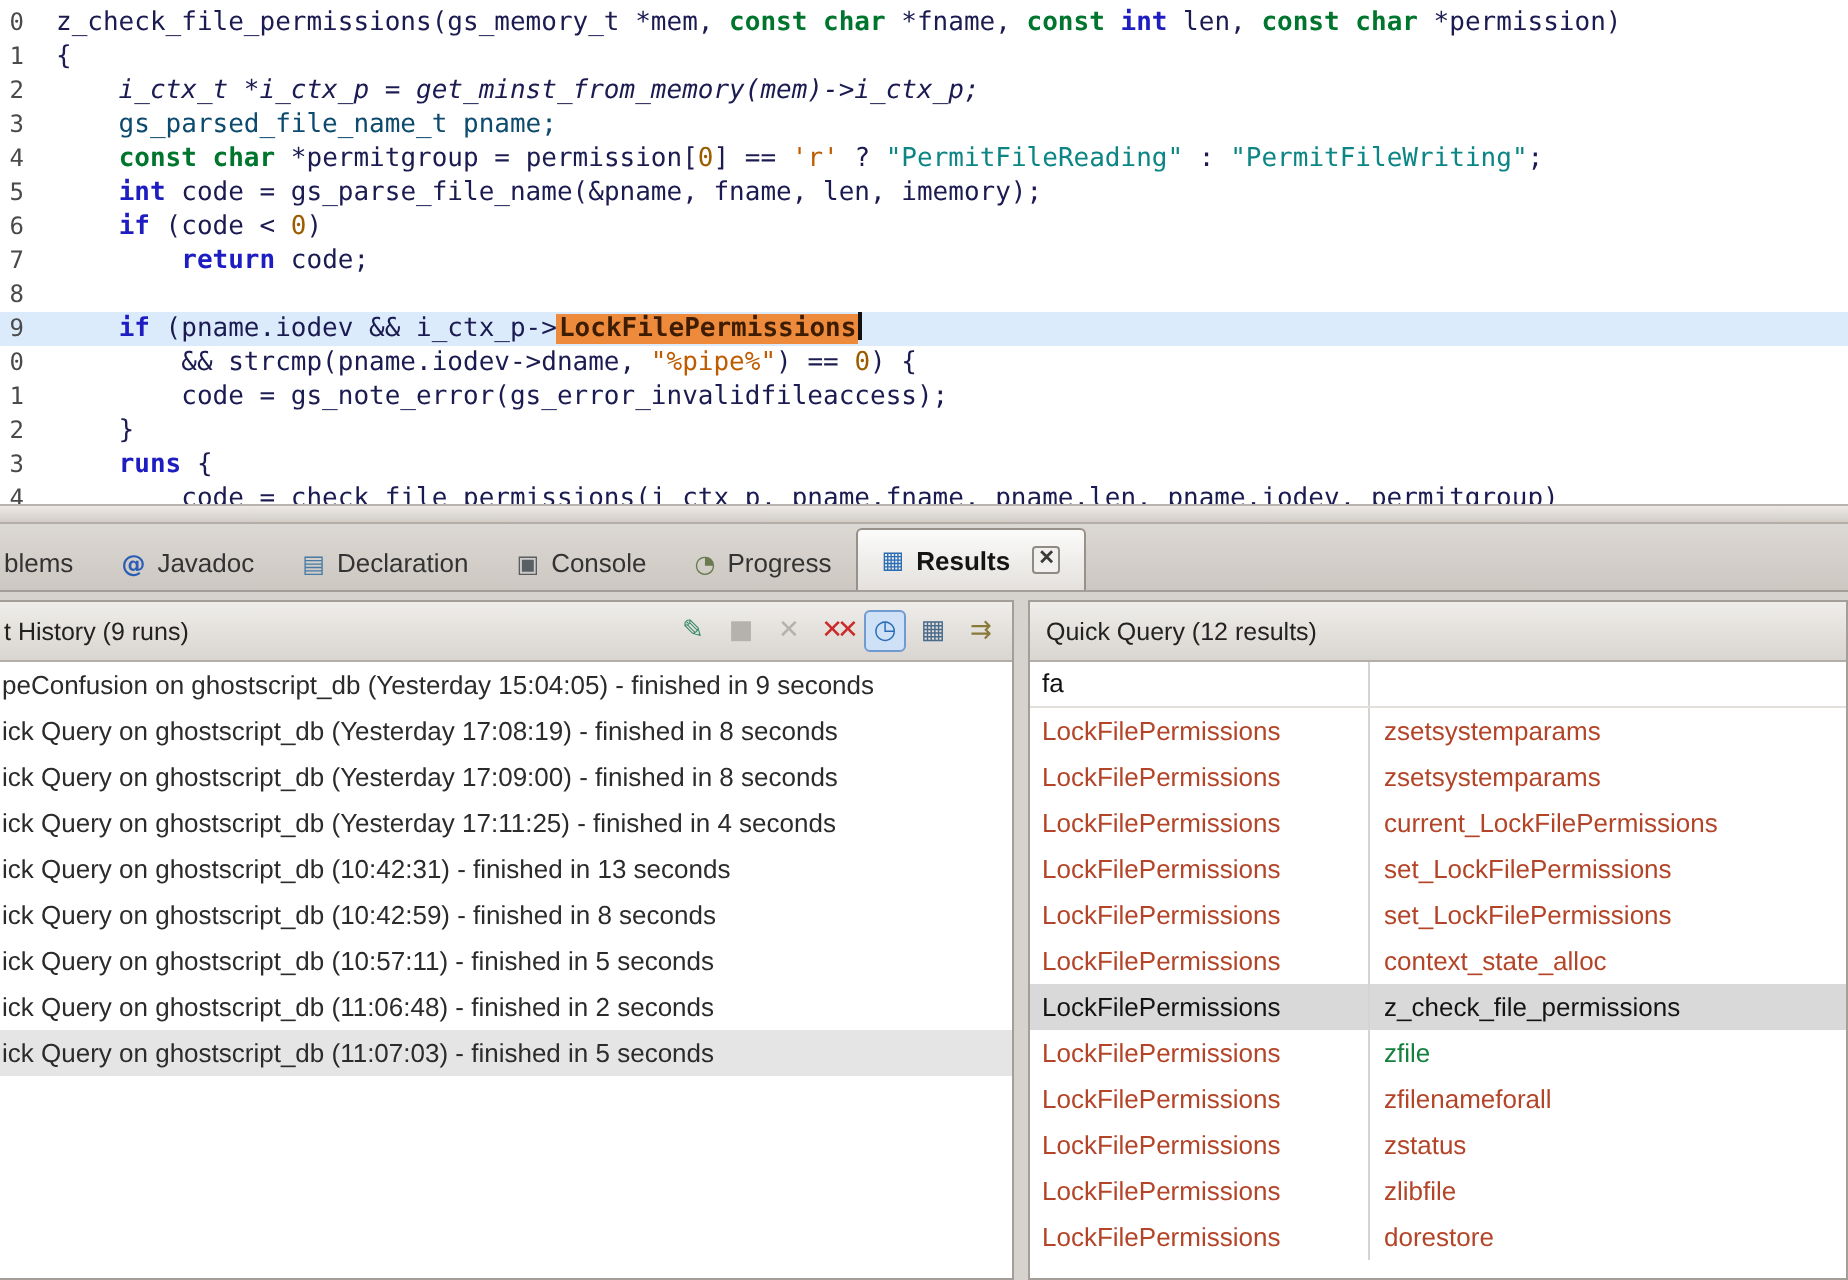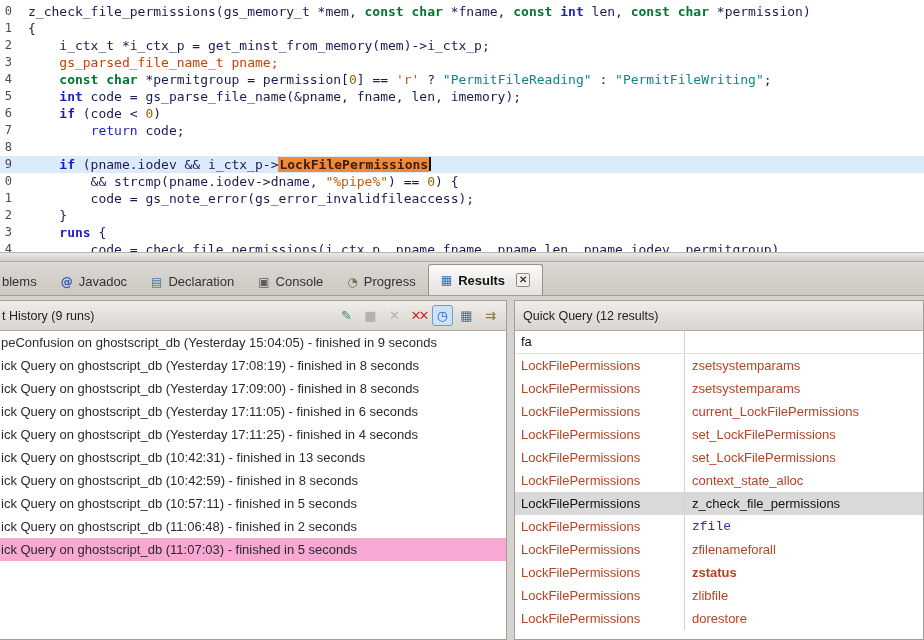--- a/index.html
+++ b/index.html
@@ -88,26 +88,26 @@
   .qrow { display: flex; height: 23px; line-height: 23px; font-size: 13px; white-space: nowrap; }
   .qc1 { flex: none; width: 170px; padding-left: 6px; border-right: 1px solid #d7d4d0; overflow: hidden; }
   .qc2 { flex: 1; padding-left: 7px; overflow: hidden; }
 </style>
 </head>
 <body>
 
 <div class="editor" id="editor-lines">
     <div class="code-line"><span class="gutter">0</span><span class="code-content"><span class="tok-d" style="color: rgb(27, 27, 82);">z_check_file_permissions(gs_memory_t *mem, </span><span class="tok-k" style="color: rgb(0, 117, 46); font-weight: bold;">const char</span><span class="tok-d" style="color: rgb(27, 27, 82);"> *fname, </span><span class="tok-k" style="color: rgb(0, 117, 46); font-weight: bold;">const</span><span class="tok-d" style="color: rgb(27, 27, 82);"> </span><span class="tok-c" style="color: rgb(29, 29, 194); font-weight: bold;">int</span><span class="tok-d" style="color: rgb(27, 27, 82);"> len, </span><span class="tok-k" style="color: rgb(0, 117, 46); font-weight: bold;">const char</span><span class="tok-d" style="color: rgb(27, 27, 82);"> *permission)</span></span></div>
     <div class="code-line"><span class="gutter">1</span><span class="code-content"><span class="tok-d" style="color: rgb(27, 27, 82);">{</span></span></div>
-    <div class="code-line"><span class="gutter">2</span><span class="code-content"><span class="tok-d" style="color: rgb(27, 27, 82);">    i_ctx_t *i_ctx_p = get_minst_from_memory(mem)-&gt;i_ctx_p;</span></span></div>
-    <div class="code-line"><span class="gutter">3</span><span class="code-content"><span class="tok-d" style="color: #c2410c;">    gs_parsed_file_name_t pname;</span></span></div>
+    <div class="code-line"><span class="gutter">2</span><span class="code-content"><span class="tok-d" style="color: rgb(27, 27, 82); font-style: italic;">    i_ctx_t *i_ctx_p = get_minst_from_memory(mem)-&gt;i_ctx_p;</span></span></div>
+    <div class="code-line"><span class="gutter">3</span><span class="code-content"><span class="tok-d" style="color: #0c4a6e;">    gs_parsed_file_name_t pname;</span></span></div>
     <div class="code-line"><span class="gutter">4</span><span class="code-content"><span class="tok-d" style="color: rgb(27, 27, 82);">    </span><span class="tok-k" style="color: rgb(0, 117, 46); font-weight: bold;">const char</span><span class="tok-d" style="color: rgb(27, 27, 82);"> *permitgroup = permission[</span><span class="tok-n" style="color: rgb(156, 93, 0);">0</span><span class="tok-d" style="color: rgb(27, 27, 82);">] == </span><span class="tok-ch" style="color: rgb(191, 92, 0);">'r'</span><span class="tok-d" style="color: rgb(27, 27, 82);"> ? </span><span class="tok-s" style="color: rgb(12, 133, 133);">"PermitFileReading"</span><span class="tok-d" style="color: rgb(27, 27, 82);"> : </span><span class="tok-s" style="color: rgb(12, 133, 133);">"PermitFileWriting"</span><span class="tok-d" style="color: rgb(27, 27, 82);">;</span></span></div>
     <div class="code-line"><span class="gutter">5</span><span class="code-content"><span class="tok-d" style="color: rgb(27, 27, 82);">    </span><span class="tok-c" style="color: rgb(29, 29, 194); font-weight: bold;">int</span><span class="tok-d" style="color: rgb(27, 27, 82);"> code = gs_parse_file_name(&amp;pname, fname, len, imemory);</span></span></div>
     <div class="code-line"><span class="gutter">6</span><span class="code-content"><span class="tok-d" style="color: rgb(27, 27, 82);">    </span><span class="tok-c" style="color: rgb(29, 29, 194); font-weight: bold;">if</span><span class="tok-d" style="color: rgb(27, 27, 82);"> (code &lt; </span><span class="tok-n" style="color: rgb(156, 93, 0);">0</span><span class="tok-d" style="color: rgb(27, 27, 82);">)</span></span></div>
-    <div class="code-line"><span class="gutter">7</span><span class="code-content"><span class="tok-d" style="color: rgb(27, 27, 82);">        </span><span class="tok-c" style="color: rgb(29, 29, 194); font-weight: normal;">return</span><span class="tok-d" style="color: rgb(27, 27, 82);"> code;</span></span></div>
+    <div class="code-line"><span class="gutter">7</span><span class="code-content"><span class="tok-d" style="color: rgb(27, 27, 82);">        </span><span class="tok-c" style="color: rgb(29, 29, 194); font-weight: bold;">return</span><span class="tok-d" style="color: rgb(27, 27, 82);"> code;</span></span></div>
     <div class="code-line"><span class="gutter">8</span><span class="code-content"></span></div>
     <div class="code-line" style="background: rgb(220, 235, 252);"><span class="gutter">9</span><span class="code-content"><span class="tok-d" style="color: rgb(27, 27, 82);">    </span><span class="tok-c" style="color: rgb(29, 29, 194); font-weight: bold;">if</span><span class="tok-d" style="color: rgb(27, 27, 82);"> (pname.iodev &amp;&amp; i_ctx_p-&gt;</span><span class="tok-hl" style="background: rgb(238, 138, 60); color: rgb(61, 28, 0); font-weight: bold;">LockFilePermissions</span><span class="caret"></span></span></div>
     <div class="code-line"><span class="gutter">0</span><span class="code-content"><span class="tok-d" style="color: rgb(27, 27, 82);">        &amp;&amp; strcmp(pname.iodev-&gt;dname, </span><span class="tok-f" style="color: rgb(191, 92, 0);">"%pipe%"</span><span class="tok-d" style="color: rgb(27, 27, 82);">) == </span><span class="tok-n" style="color: rgb(156, 93, 0);">0</span><span class="tok-d" style="color: rgb(27, 27, 82);">) {</span></span></div>
     <div class="code-line"><span class="gutter">1</span><span class="code-content"><span class="tok-d" style="color: rgb(27, 27, 82);">        code = gs_note_error(gs_error_invalidfileaccess);</span></span></div>
     <div class="code-line"><span class="gutter">2</span><span class="code-content"><span class="tok-d" style="color: rgb(27, 27, 82);">    }</span></span></div>
     <div class="code-line"><span class="gutter">3</span><span class="code-content"><span class="tok-d" style="color: rgb(27, 27, 82);">    </span><span class="tok-c" style="color: rgb(29, 29, 194); font-weight: bold;">runs</span><span class="tok-d" style="color: rgb(27, 27, 82);"> {</span></span></div>
     <div class="code-line"><span class="gutter">4</span><span class="code-content"><span class="tok-d" style="color: rgb(27, 27, 82);">        code = check_file_permissions(i_ctx_p, pname.fname, pname.len, pname.iodev, permitgroup)</span></span></div>
   </div>
 
 <div class="sash"></div>
@@ -149,27 +149,26 @@
         <span class="tool" style="color: rgb(204, 42, 42); letter-spacing: -3px;">✕✕</span>
         <span class="tool pressed" style="color: rgb(42, 109, 181);">◷</span>
         <span class="tool" style="color: rgb(74, 107, 138);">▦</span>
         <span class="tool" style="color: rgb(138, 122, 58);">⇉</span>
       </span>
   </div>
   <div class="plist" id="hlist">
       <div class="hrow">peConfusion on ghostscript_db (Yesterday 15:04:05) - finished in 9 seconds</div>
       <div class="hrow">ick Query on ghostscript_db (Yesterday 17:08:19) - finished in 8 seconds</div>
       <div class="hrow">ick Query on ghostscript_db (Yesterday 17:09:00) - finished in 8 seconds</div>
-      <div class="hrow">ick Query on ghostscript_db (Yesterday 17:11:05) - finished in 6 seconds</div>
       <div class="hrow">ick Query on ghostscript_db (Yesterday 17:11:25) - finished in 4 seconds</div>
       <div class="hrow">ick Query on ghostscript_db (10:42:31) - finished in 13 seconds</div>
       <div class="hrow">ick Query on ghostscript_db (10:42:59) - finished in 8 seconds</div>
       <div class="hrow">ick Query on ghostscript_db (10:57:11) - finished in 5 seconds</div>
       <div class="hrow">ick Query on ghostscript_db (11:06:48) - finished in 2 seconds</div>
-      <div class="hrow" style="background: #f9a8d4;">ick Query on ghostscript_db (11:07:03) - finished in 5 seconds</div>
+      <div class="hrow" style="background: #e5e5e5;">ick Query on ghostscript_db (11:07:03) - finished in 5 seconds</div>
     </div>
 </div>
 
 <div class="vsash"></div>
 
 <div class="panel right">
   <div class="phead">
     <span class="ptitle">Quick Query (12 results)</span>
   </div>
   <div class="ptable">
@@ -201,29 +200,29 @@
         <div class="qrow">
           <div class="qc1" style="color: rgb(179, 68, 39);">LockFilePermissions</div>
           <div class="qc2" style="color: rgb(179, 68, 39);">context_state_alloc</div>
         </div>
         <div class="qrow" style="background: rgb(217, 217, 217);">
           <div class="qc1" style="color: rgb(20, 20, 20);">LockFilePermissions</div>
           <div class="qc2" style="color: rgb(20, 20, 20);">z_check_file_permissions</div>
         </div>
         <div class="qrow">
           <div class="qc1" style="color: rgb(179, 68, 39);">LockFilePermissions</div>
-          <div class="qc2" style="color: #4c1d95; font-family: Liberation Mono, monospace;">zfile</div>
+          <div class="qc2" style="color: #15803d;">zfile</div>
         </div>
         <div class="qrow">
           <div class="qc1" style="color: rgb(179, 68, 39);">LockFilePermissions</div>
           <div class="qc2" style="color: rgb(179, 68, 39);">zfilenameforall</div>
         </div>
         <div class="qrow">
           <div class="qc1" style="color: rgb(179, 68, 39);">LockFilePermissions</div>
-          <div class="qc2" style="color: rgb(179, 68, 39); font-weight: bold;">zstatus</div>
+          <div class="qc2" style="color: rgb(179, 68, 39);">zstatus</div>
         </div>
         <div class="qrow">
           <div class="qc1" style="color: rgb(179, 68, 39);">LockFilePermissions</div>
           <div class="qc2" style="color: rgb(179, 68, 39);">zlibfile</div>
         </div>
         <div class="qrow">
           <div class="qc1" style="color: rgb(179, 68, 39);">LockFilePermissions</div>
           <div class="qc2" style="color: rgb(179, 68, 39);">dorestore</div>
         </div>
       </div>

